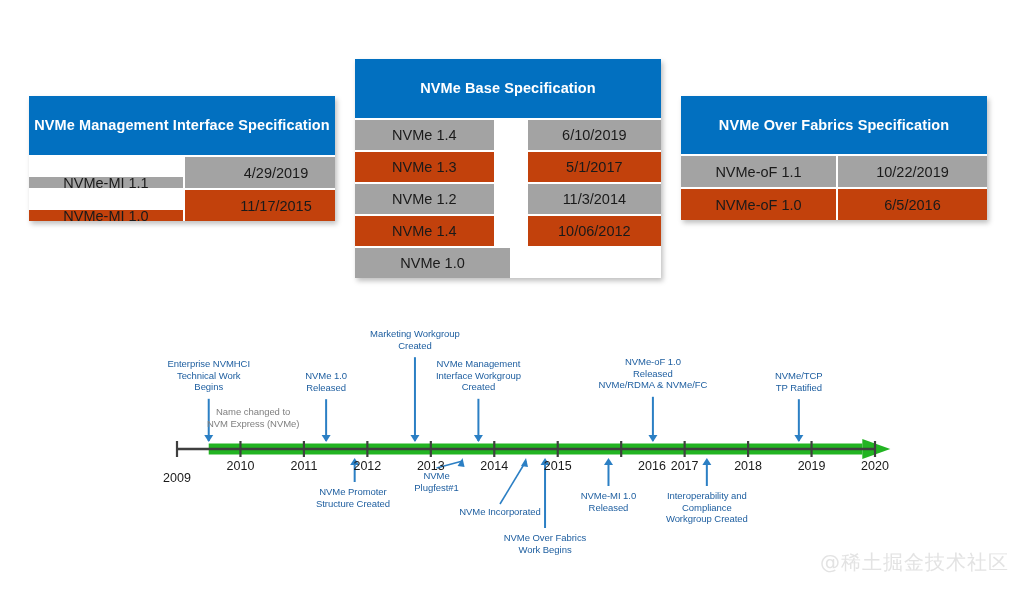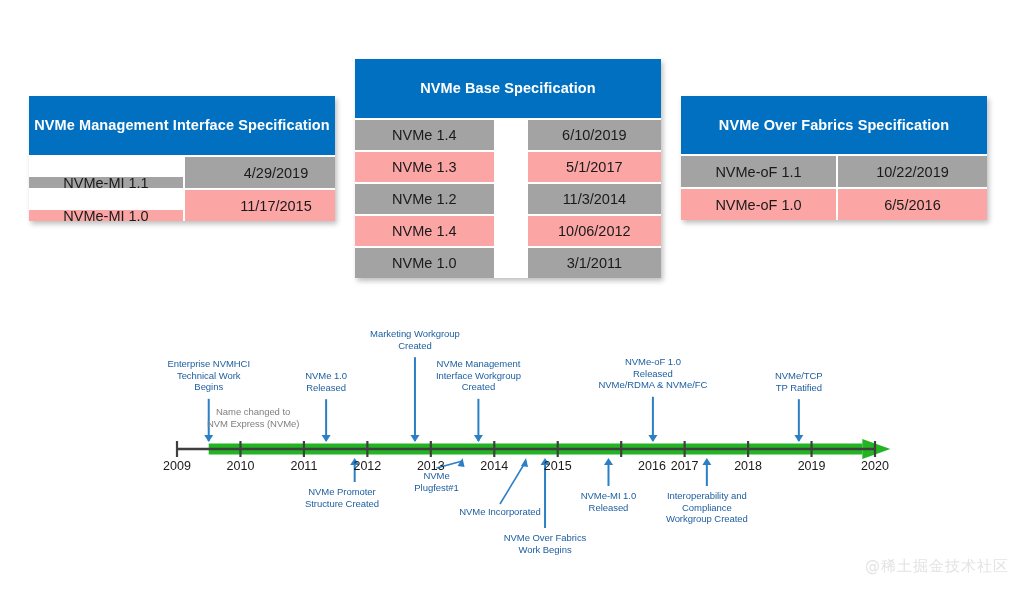--- a/index.html
+++ b/index.html
@@ -42,21 +42,21 @@
     box-sizing:border-box;
     display:flex;
     align-items:center;
     justify-content:center;
     color:#1a1a1a;
     font-size:14.5px;
     text-align:center;
   }
   .spec-row .cell.c1{border-right:2px solid #ffffff;}
   .spec-row.odd .cell{background:#a3a3a3;}
-  .spec-row.even .cell{background:#fca5a5;}
+  .spec-row.even .cell{background:#c2410c;}
 
   
   #table-mi{left:29px;top:96px;width:306px;}
   #table-mi .spec-header{height:59px;}
   #table-mi .spec-row{height:33px;}
   #table-mi .cell.c1{width:156px;margin-top:20px;}
   #table-mi .cell.c2{width:150px;padding-left:32px;}
 
   
   #table-base{left:355px;top:59px;width:306px;}
@@ -91,21 +91,21 @@
     color:#1a1a1a;
     font-size:12.5px;
     text-align:center;
     width:48px;
   }
 
   .watermark{
     position:absolute;
     right:14px;bottom:14px;
     color:#e3e3e3;
-    font-size:15px;
+    font-size:20px;
     font-family:"DejaVu Sans",sans-serif;
     letter-spacing:1px;
     user-select:none;
   }
 </style>
 </head>
 <body>
 
 <div class="stage">
 
@@ -136,21 +136,20 @@
     <div class="spec-row odd">
       <div class="cell c1">NVMe 1.2</div>
       <div class="cell c2">11/3/2014</div>
     </div>
     <div class="spec-row even">
       <div class="cell c1">NVMe 1.4</div>
       <div class="cell c2">10/06/2012</div>
     </div>
     <div class="spec-row odd">
       <div class="cell c1">NVMe 1.0</div>
-      <div class="cell c2">3/1/2011</div>
     </div>
   </div>
 
   <div class="spec-table" id="table-of">
     <div class="spec-header">NVMe Over Fabrics
 Specification</div>
     <div class="spec-row odd">
       <div class="cell c1">NVMe-oF 1.1</div>
       <div class="cell c2">10/22/2019</div>
     </div>
@@ -203,21 +202,21 @@
         <polygon points="794.3545454545426,135 803.3545454545426,135 798.8545454545426,142" fill="#2b7fc4"></polygon>
       </svg>
     <div id="tl-labels">
         <div class="tl-label" style="width: 110px; left: 153.727px; top: 58px;">Enterprise NVMHCI
 Technical Work
 Begins</div>
         <div class="tl-label gray" style="width: 140px; left: 183.145px; top: 106px;">Name changed to
 NVM Express (NVMe)</div>
         <div class="tl-label" style="width: 90px; left: 281.118px; top: 70px;">NVMe 1.0
 Released</div>
-        <div class="tl-label" style="width: 120px; left: 282px; top: 186px;">NVMe Promoter
+        <div class="tl-label" style="width: 120px; left: 293px; top: 186px;">NVMe Promoter
 Structure Created</div>
         <div class="tl-label" style="width: 140px; left: 344.955px; top: 28px;">Marketing Workgroup
 Created</div>
         <div class="tl-label" style="width: 70px; left: 401.545px; top: 170px;">NVMe
 Plugfest#1</div>
         <div class="tl-label" style="width: 120px; left: 418.409px; top: 58px;">NVMe Management
 Interface Workgroup
 Created</div>
         <div class="tl-label" style="width: 150px; left: 425px; top: 206px;">NVMe Incorporated</div>
         <div class="tl-label" style="width: 130px; left: 480.036px; top: 232px;">NVMe Over Fabrics
@@ -227,21 +226,21 @@
         <div class="tl-label" style="width: 170px; left: 567.909px; top: 56px;">NVMe-oF 1.0
 Released
 NVMe/RDMA &amp; NVMe/FC</div>
         <div class="tl-label" style="width: 150px; left: 631.845px; top: 190px;">Interoperability and
 Compliance
 Workgroup Created</div>
         <div class="tl-label" style="width: 90px; left: 753.855px; top: 70px;">NVMe/TCP
 TP Ratified</div>
       </div>
     <div id="tl-ticks">
-        <div class="tick-label" style="left: 153px; top: 159px;">2009</div>
+        <div class="tick-label" style="left: 153px; top: 171px;">2009</div>
         <div class="tick-label" style="left: 216.455px; top: 159px;">2010</div>
         <div class="tick-label" style="left: 279.909px; top: 159px;">2011</div>
         <div class="tick-label" style="left: 343.364px; top: 159px;">2012</div>
         <div class="tick-label" style="left: 406.818px; top: 159px;">2013</div>
         <div class="tick-label" style="left: 470.273px; top: 159px;">2014</div>
         <div class="tick-label" style="left: 533.727px; top: 159px;">2015</div>
         <div class="tick-label" style="left: 628px; top: 159px;">2016</div>
         <div class="tick-label" style="left: 660.636px; top: 159px;">2017</div>
         <div class="tick-label" style="left: 724.091px; top: 159px;">2018</div>
         <div class="tick-label" style="left: 787.545px; top: 159px;">2019</div>

